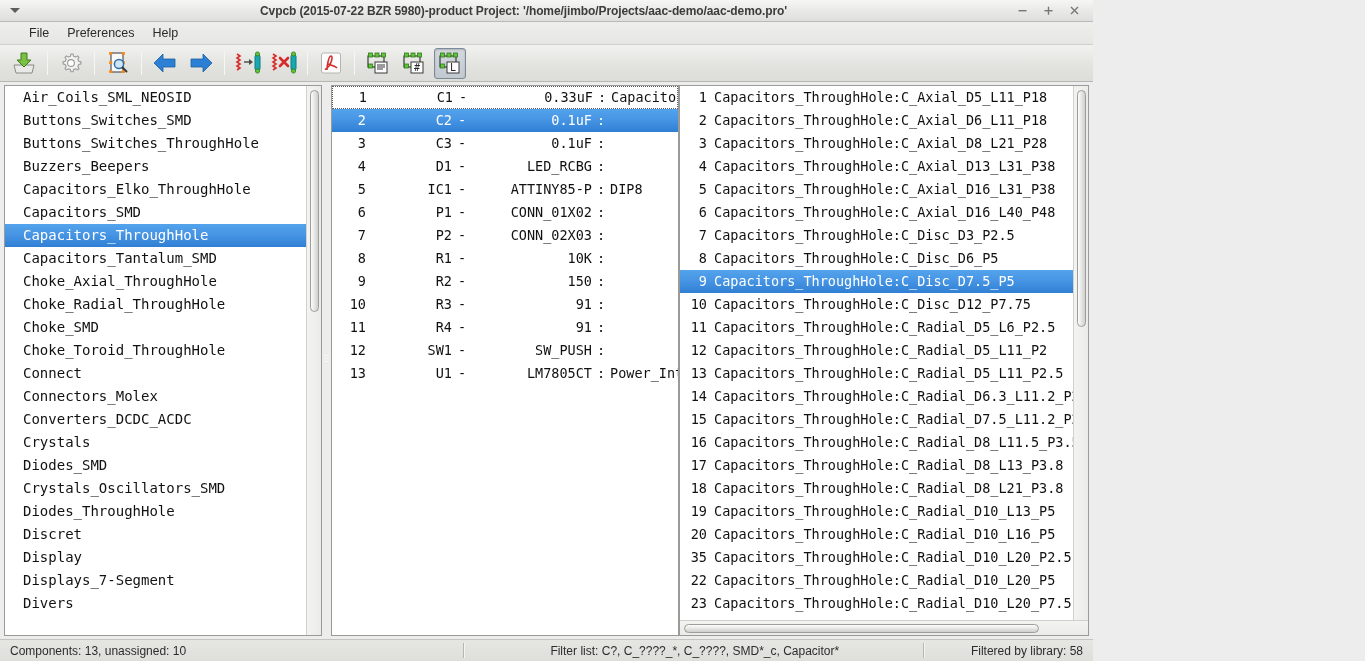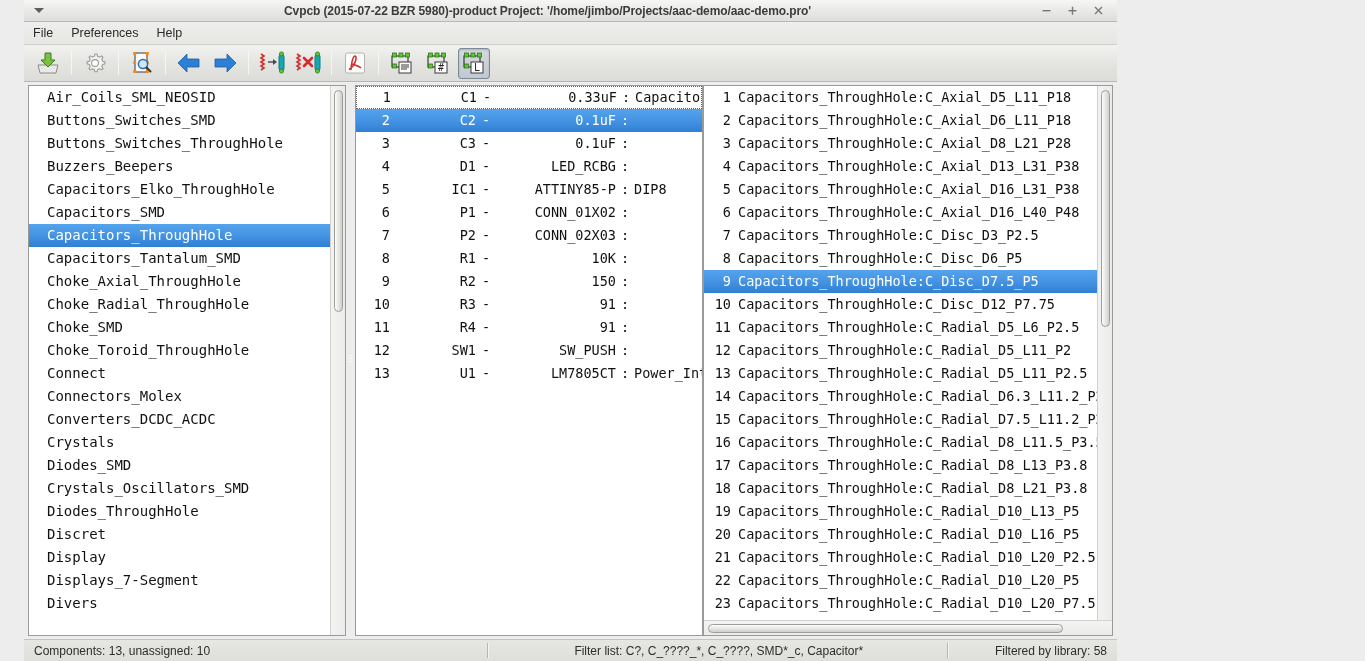--- a/index.html
+++ b/index.html
@@ -6,21 +6,21 @@
   * { box-sizing: border-box; margin: 0; padding: 0; }
   html, body {
     width: 1365px; height: 661px;
     overflow: hidden;
     background: #ededed;
     font-family: "Liberation Sans", sans-serif;
     font-size: 13px;
     color: #1a1a1a;
     -webkit-font-smoothing: antialiased;
   }
-  #app { width: 1093px; height: 661px; display: flex; flex-direction: column; position: relative; margin-left: 24px; }
+  #app { width: 1093px; height: 661px; display: flex; flex-direction: column; position: relative; }
 
   
   .titlebar {
     height: 22px; min-height: 22px;
     background: linear-gradient(to bottom, #f6f6f5 0%, #e8e8e6 55%, #dedede 100%);
     border-bottom: 1px solid #b9b9b7;
     display: flex; align-items: center;
     position: relative;
   }
   .tb-left { width: 30px; display: flex; align-items: center; justify-content: center; }
@@ -39,21 +39,21 @@
   .tb-buttons { display: flex; align-items: center; gap: 14px; padding-right: 12px; color: #6a6a6a; }
   .tb-btn { font-size: 14px; line-height: 1; cursor: default; width: 12px; text-align: center; }
   .tb-btn svg { display: block; }
 
   
   .menubar {
     height: 23px; min-height: 23px;
     background: linear-gradient(to bottom, #eeeeec 0%, #e6e6e3 100%);
     border-bottom: 1px solid #cfcfcc;
     display: flex; align-items: center;
-    padding-left: 0;
+    padding-left: 20px;
   }
   .menu-item {
     padding: 2px 9px; font-size: 12.5px; color: #2b2b2b;
     border-radius: 2px; cursor: default; white-space: nowrap;
   }
 
   
   .toolbar {
     height: 37px; min-height: 37px;
     background: linear-gradient(to bottom, #f2f2f0 0%, #e4e4e1 50%, #dcdcd9 100%);
@@ -419,21 +419,21 @@
             <div class="crow"><span class="rrow-idx">11</span><span class="rrow-name">Capacitors_ThroughHole:C_Radial_D5_L6_P2.5</span></div>
             <div class="crow"><span class="rrow-idx">12</span><span class="rrow-name">Capacitors_ThroughHole:C_Radial_D5_L11_P2</span></div>
             <div class="crow"><span class="rrow-idx">13</span><span class="rrow-name">Capacitors_ThroughHole:C_Radial_D5_L11_P2.5</span></div>
             <div class="crow"><span class="rrow-idx">14</span><span class="rrow-name">Capacitors_ThroughHole:C_Radial_D6.3_L11.2_P2</span></div>
             <div class="crow"><span class="rrow-idx">15</span><span class="rrow-name">Capacitors_ThroughHole:C_Radial_D7.5_L11.2_P2</span></div>
             <div class="crow"><span class="rrow-idx">16</span><span class="rrow-name">Capacitors_ThroughHole:C_Radial_D8_L11.5_P3.5</span></div>
             <div class="crow"><span class="rrow-idx">17</span><span class="rrow-name">Capacitors_ThroughHole:C_Radial_D8_L13_P3.8</span></div>
             <div class="crow"><span class="rrow-idx">18</span><span class="rrow-name">Capacitors_ThroughHole:C_Radial_D8_L21_P3.8</span></div>
             <div class="crow"><span class="rrow-idx">19</span><span class="rrow-name">Capacitors_ThroughHole:C_Radial_D10_L13_P5</span></div>
             <div class="crow"><span class="rrow-idx">20</span><span class="rrow-name">Capacitors_ThroughHole:C_Radial_D10_L16_P5</span></div>
-            <div class="crow"><span class="rrow-idx">21</span><span class="rrow-name">Capacitors_ThroughHole:C_Radial_D10_L20_P2.5</span></div>
+            <div class="crow"><span class="rrow-idx">35</span><span class="rrow-name">Capacitors_ThroughHole:C_Radial_D10_L20_P2.5</span></div>
             <div class="crow"><span class="rrow-idx">22</span><span class="rrow-name">Capacitors_ThroughHole:C_Radial_D10_L20_P5</span></div>
             <div class="crow"><span class="rrow-idx">23</span><span class="rrow-name">Capacitors_ThroughHole:C_Radial_D10_L20_P7.5</span></div>
             <div class="crow"><span class="rrow-idx">24</span><span class="rrow-name">Capacitors_ThroughHole:C_Radial_D10_L21_P5</span></div>
           </div>
         <div class="vscroll">
           <div class="vthumb" id="footprints-scroll-thumb" style="top: 4px; height: 237px;"></div>
         </div>
       </div>
       <div class="hscroll">
         <div class="hthumb" id="footprints-hscroll-thumb" style="left: 4px; width: 355px;"></div>

